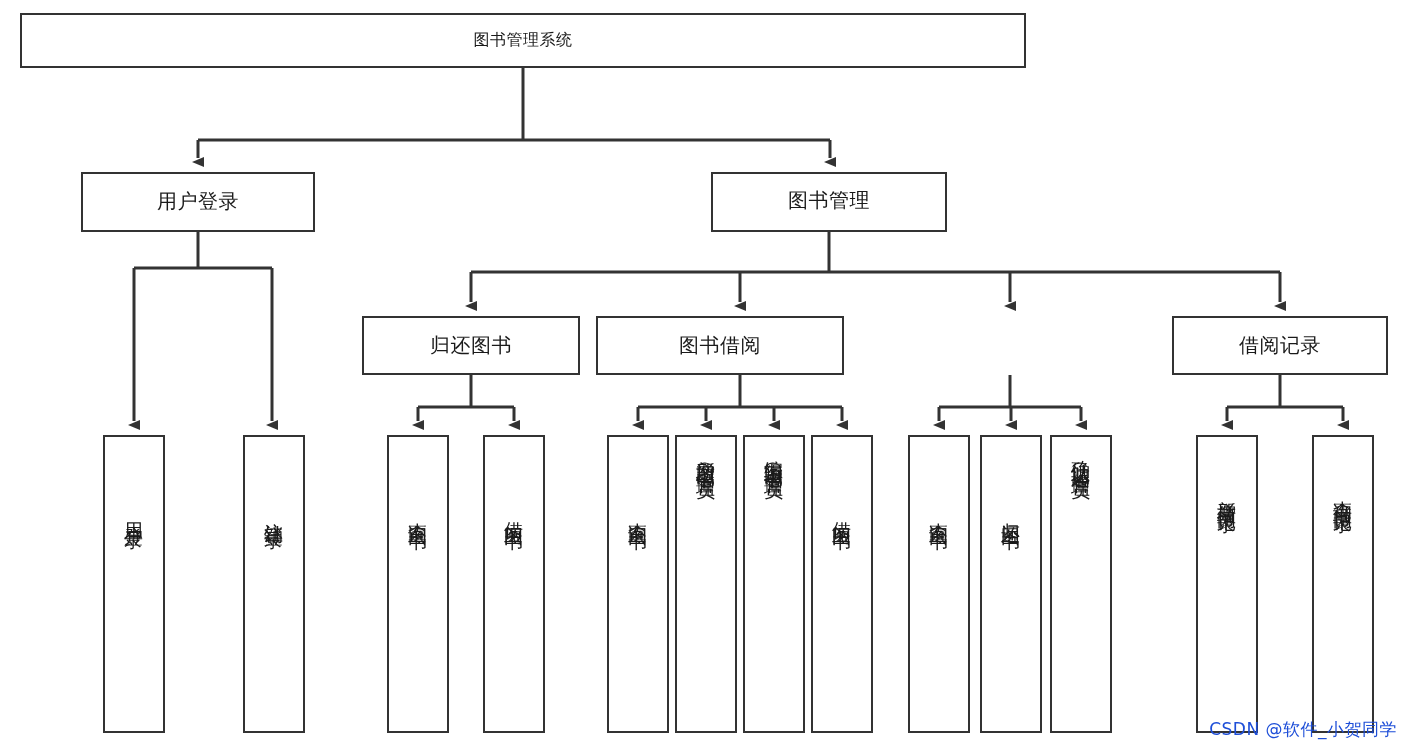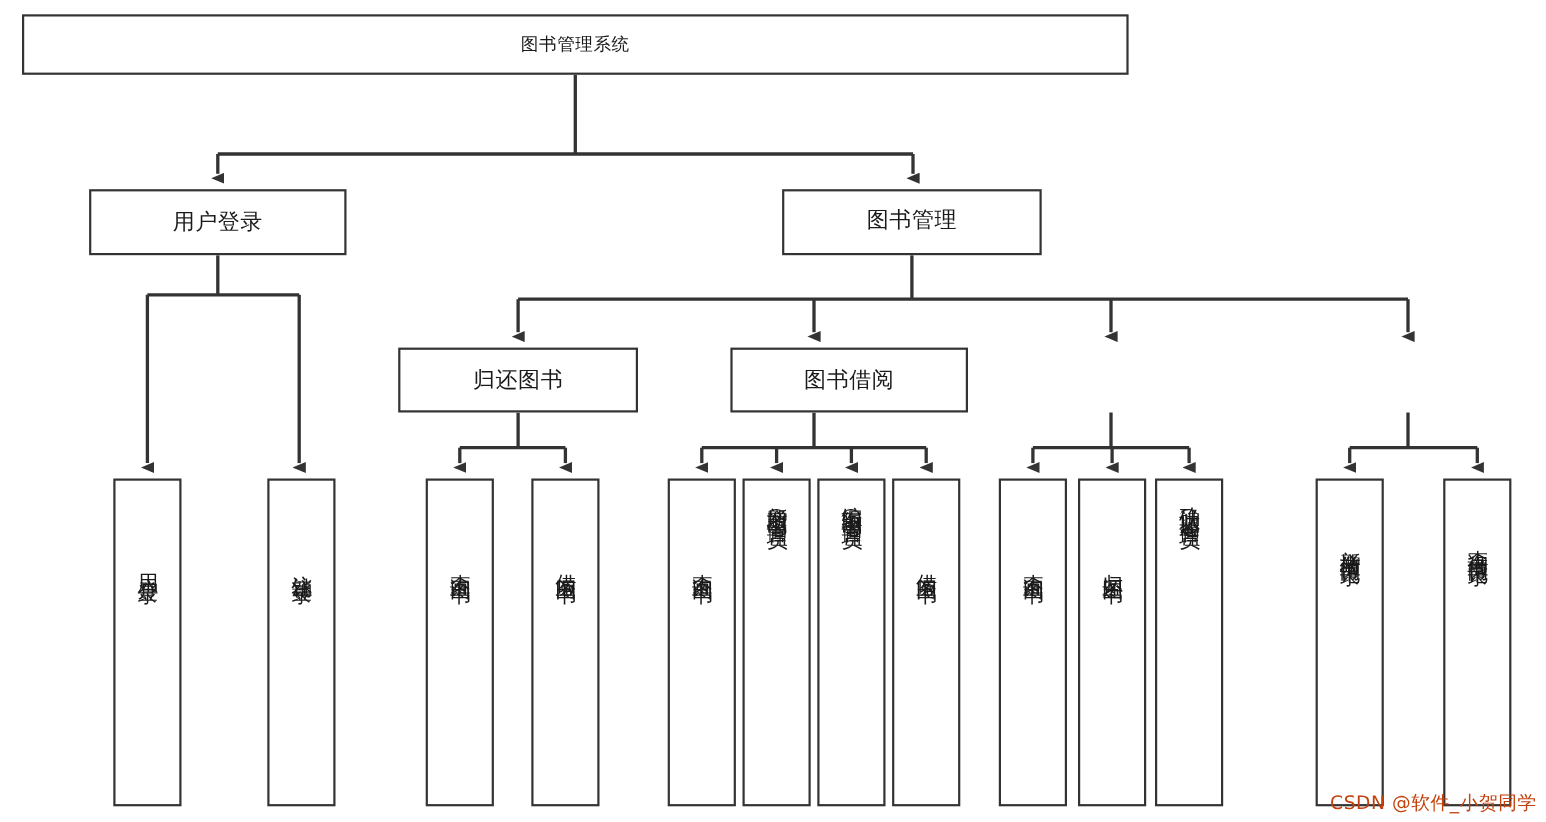--- a/index.html
+++ b/index.html
@@ -63,21 +63,21 @@
     margin-top: 62px;
   }
   .node.leaf.mid2 .label {
     margin-top: 40px;
   }
   .watermark {
     position: absolute;
     right: 8px;
     bottom: 6px;
     font-size: 17px;
-    color: #c2410c;
+    color: #1d4ed8;
     letter-spacing: 0.5px;
     z-index: 5;
     white-space: nowrap;
   }
 </style>
 </head>
 <body>
 
 <div id="canvas">
 
@@ -138,22 +138,25 @@
   <div class="node lvl2" style="left:81px; top:172px; width:234px; height:60px;">
     <span class="label">用户登录</span>
   </div>
   <div class="node lvl2" style="left:711px; top:172px; width:236px; height:60px;font-family:Liberation Mono, monospace;">
     <span class="label">图书管理</span>
   </div>
 
   <div class="node lvl3" style="left:362px; top:316px; width:218px; height:59px;">
     <span class="label">归还图书</span>
   </div>
-  <div class="node lvl3" style="left:664px; top:316px; width:216px; height:59px;">
+  <div class="node lvl3" style="left:596px; top:316px; width:248px; height:59px;">
     <span class="label">图书借阅</span>
+  </div>
+  <div class="node lvl3" style="left:1172px; top:316px; width:216px; height:59px;">
+    <span class="label">借阅记录</span>
   </div>
 
   <div class="node leaf mid" style="left:103px; top:435px; width:62px; height:298px;">
     <span class="label">用户登录</span>
   </div>
   <div class="node leaf mid" style="left:243px; top:435px; width:62px; height:298px;">
     <span class="label">注销登录</span>
   </div>
 
   <div class="node leaf mid" style="left:387px; top:435px; width:62px; height:298px;">

